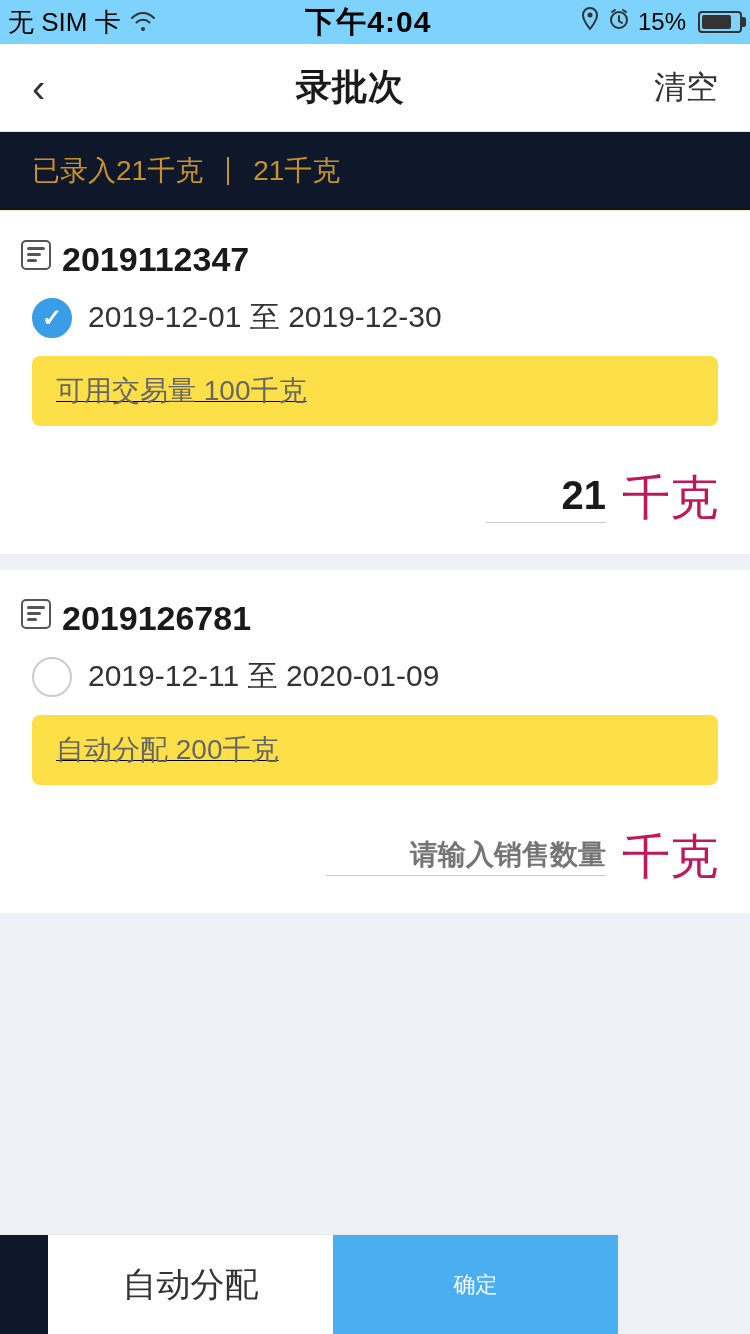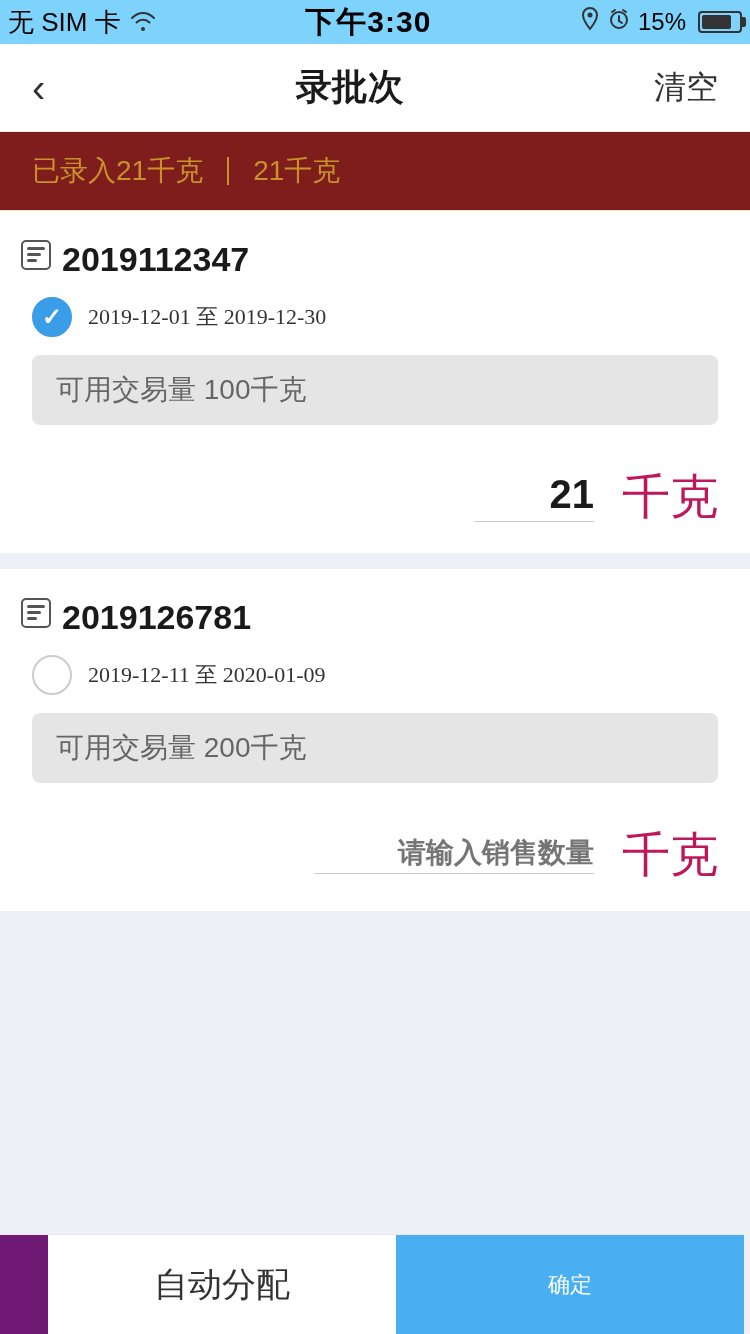--- a/index.html
+++ b/index.html
@@ -93,21 +93,21 @@
       text-align: center;
     }
     .nav-clear {
       font-size: 32px;
       color: #333;
       cursor: pointer;
     }
 
     
     .summary-banner {
-      background: #7f1d1d;
+      background: #0f172a;
       padding: 20px 32px;
       display: flex;
       align-items: center;
       gap: 24px;
       border-bottom: 1px solid #f0e8c0;
     }
     .summary-label {
       font-size: 28px;
       color: #c8922a;
     }
@@ -164,43 +164,43 @@
       background: #3a9de8;
       border-color: #3a9de8;
     }
     .radio-circle.checked::after {
       content: '✓';
       color: #fff;
       font-size: 24px;
       font-weight: bold;
     }
     .batch-date {
-      font-size: 22px;
+      font-size: 30px;
       color: #333;
-      font-family: Liberation Serif, serif;
     }
 
     .batch-info-row {
       margin: 10px 32px 20px 32px;
-      background: #e5e5e5;
+      background: #fde047;
       border-radius: 8px;
       padding: 16px 24px;
+      text-decoration: underline;
     }
     .batch-info-text {
       font-size: 28px;
       color: #666;
     }
 
     
     .quantity-row {
       padding: 20px 32px 24px 32px;
       display: flex;
       align-items: center;
       justify-content: flex-end;
-      gap: 28px;
+      gap: 16px;
       background: #fff;
     }
     .quantity-input {
       font-size: 40px;
       font-weight: 600;
       color: #1a1a1a;
       border: none;
       outline: none;
       text-align: right;
       width: 120px;
@@ -219,24 +219,24 @@
     .section-separator {
       height: 16px;
       background: #edf0f7;
     }
 
     
     .bottom-bar {
       position: fixed;
       bottom: 0;
       left: 0;
-      width: 744px;
+      width: 618px;
       height: 100px;
       display: flex;
-      background: #701a75;
+      background: #0f172a;
       border-top: 1px solid #e8e8e8;
       padding-left: 48px;
     }
     .btn-auto {
       flex: 1;
       display: flex;
       align-items: center;
       justify-content: center;
       font-size: 34px;
       color: #333;
@@ -265,21 +265,21 @@
   <div class="status-left">
     <span>无 SIM 卡</span>
     <span>
       <svg width="28" height="22" viewBox="0 0 28 22" fill="none">
         <path d="M14 18c1.1 0 2 .9 2 2s-.9 2-2 2-2-.9-2-2 .9-2 2-2z" fill="#333"></path>
         <path d="M7.5 13.5C9.2 11.8 11.5 10.8 14 10.8s4.8 1 6.5 2.7" stroke="#333" stroke-width="2" fill="none" stroke-linecap="round"></path>
         <path d="M3 9C6.1 5.9 10.3 4 14 4s7.9 1.9 11 5" stroke="#333" stroke-width="2" fill="none" stroke-linecap="round"></path>
       </svg>
     </span>
   </div>
-  <div class="status-center">下午3:30</div>
+  <div class="status-center">下午4:04</div>
   <div class="status-right">
     <span>
       <svg width="20" height="24" viewBox="0 0 20 24" fill="none">
         <path d="M10 1C6.1 1 3 4.1 3 8c0 5.2 7 14 7 14s7-8.8 7-14c0-3.9-3.1-7-7-7z" stroke="#333" stroke-width="2" fill="none"></path>
         <circle cx="10" cy="8" r="2.5" fill="#333"></circle>
       </svg>
     </span>
     <span>
       <svg width="22" height="22" viewBox="0 0 22 22" fill="none">
         <circle cx="11" cy="12" r="8" stroke="#333" stroke-width="2" fill="none"></circle>
@@ -348,21 +348,21 @@
         <rect x="7" y="20" width="10" height="3" rx="1.5" fill="#555"></rect>
       </svg>
     </span>
     <span class="batch-id">2019126781</span>
   </div>
   <div class="batch-date-row">
     <div class="radio-circle"></div>
     <span class="batch-date">2019-12-11 至 2020-01-09</span>
   </div>
   <div class="batch-info-row">
-    <span class="batch-info-text">可用交易量 200千克</span>
+    <span class="batch-info-text">自动分配 200千克</span>
   </div>
 
   <div class="quantity-row">
     <div class="quantity-underline">
       <input type="text" class="quantity-input" placeholder="请输入销售数量" style="color: rgb(192, 196, 204); font-size: 28px; width: 280px;">
     </div>
     <span class="quantity-unit">千克</span>
   </div>
 </div>
 

